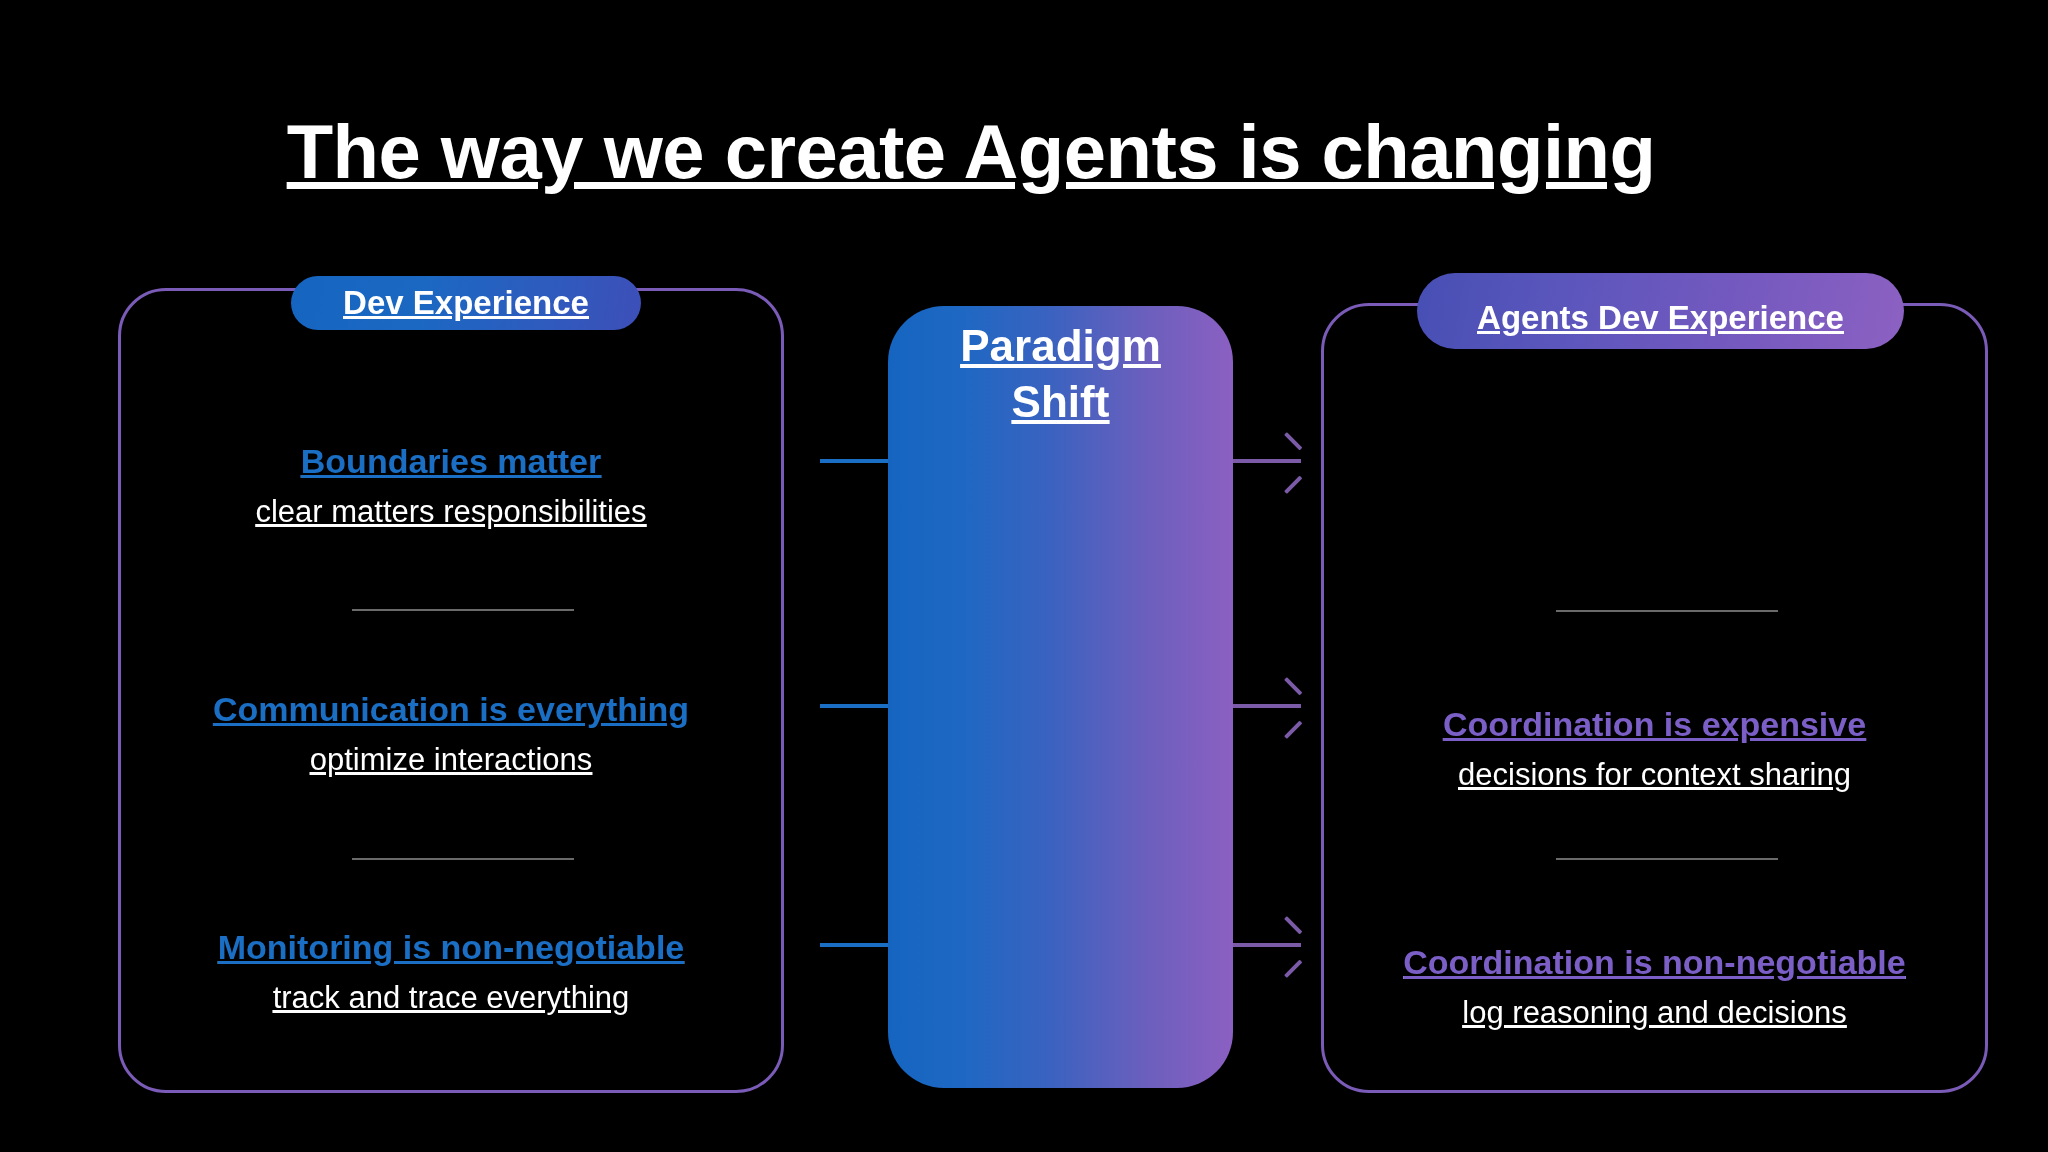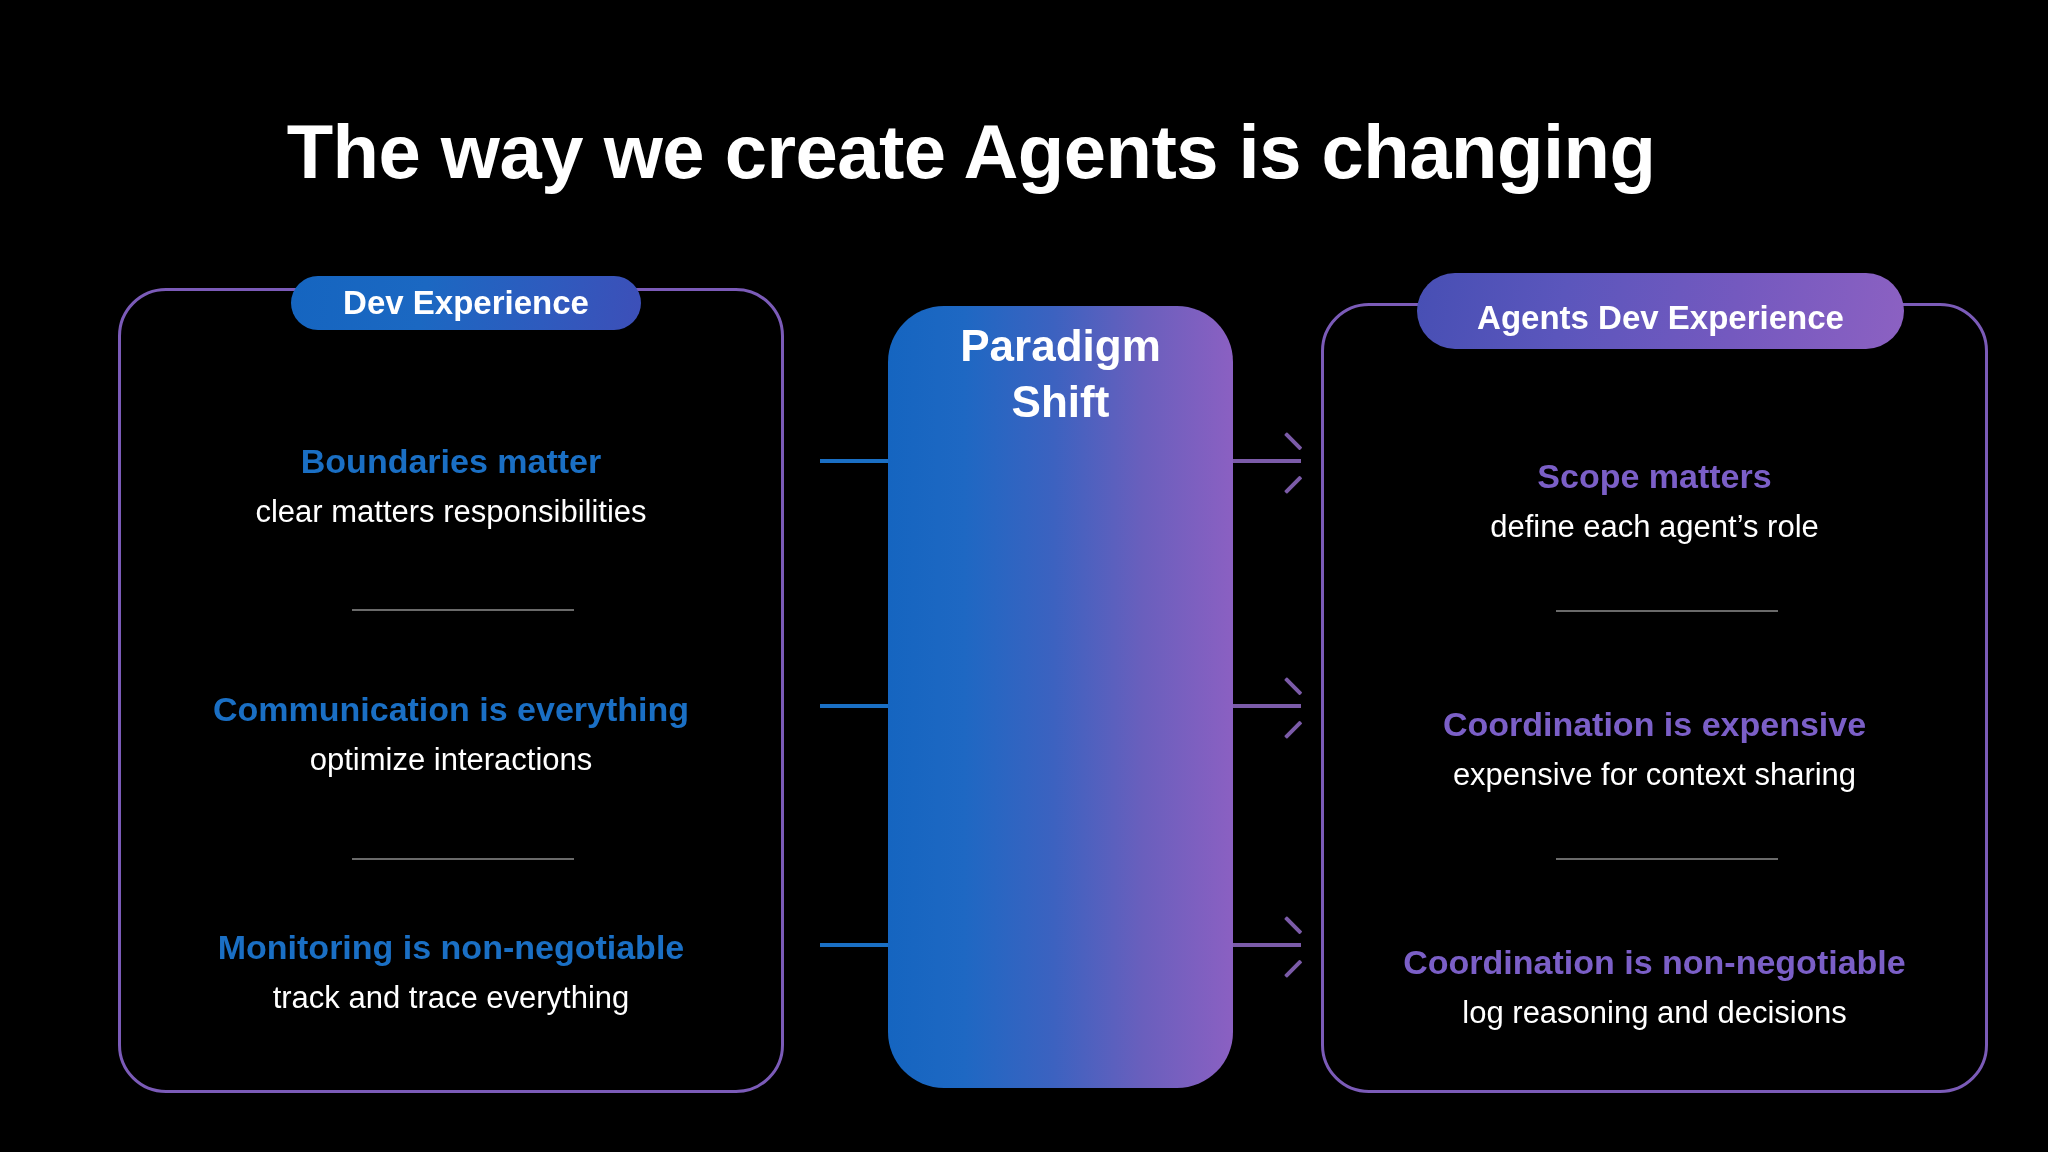--- a/index.html
+++ b/index.html
@@ -1,15 +1,15 @@
 <!DOCTYPE html>
 <html><head>
 <meta charset="utf-8">
 <style>
-  * { margin:12px; padding:0; box-sizing:border-box; }
+  * { margin:12px; padding:0; box-sizing:border-box;text-decoration:underline; }
 
   html, body {
     width:2048px;
     height:1152px;
     background:#000000;
     overflow:hidden;
   }
 
   body {
     font-family:"Liberation Sans", sans-serif;
@@ -226,30 +226,26 @@
 <div class="connector-right cr-1"></div>
 <div class="arrow-head ah-1"></div>
 
 <div class="connector-right cr-2"></div>
 <div class="arrow-head ah-2"></div>
 
 <div id="card-right" class="panel-card">
 
   <div class="item-list">
 
-    <div class="item item-0">
-      <div class="item-title">Scope matters</div>
-      <div class="item-sub">define each agent’s role</div>
-    </div>
 
     <div class="divider div-0"></div>
 
     <div class="item item-1">
       <div class="item-title">Coordination is expensive</div>
-      <div class="item-sub">expensive for context sharing</div>
+      <div class="item-sub">decisions for context sharing</div>
     </div>
 
     <div class="divider div-1"></div>
 
     <div class="item item-2">
       <div class="item-title">Coordination is non-negotiable</div>
       <div class="item-sub">log reasoning and decisions</div>
     </div>
 
   </div>

